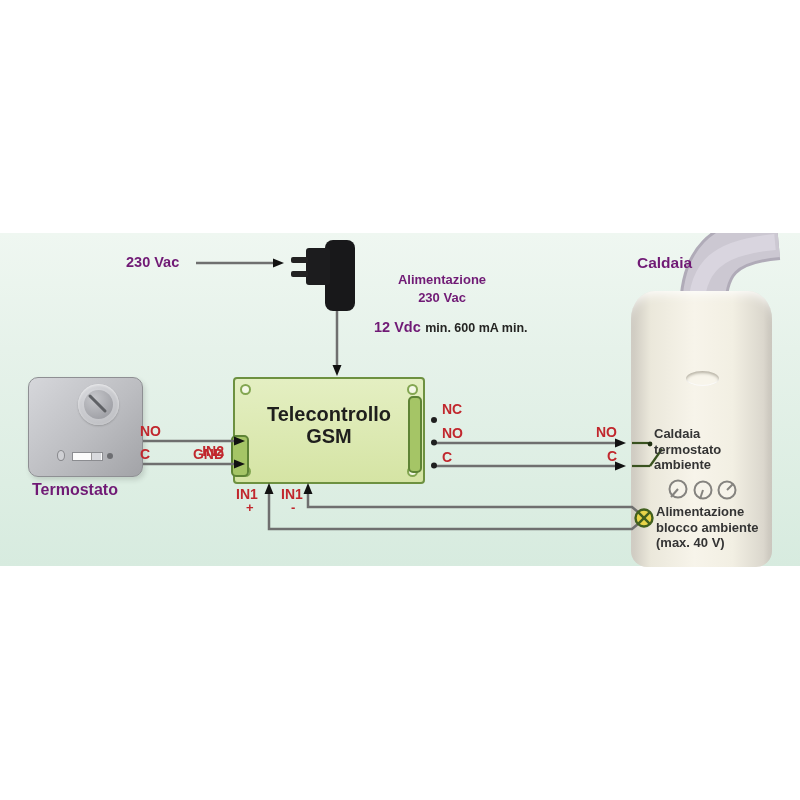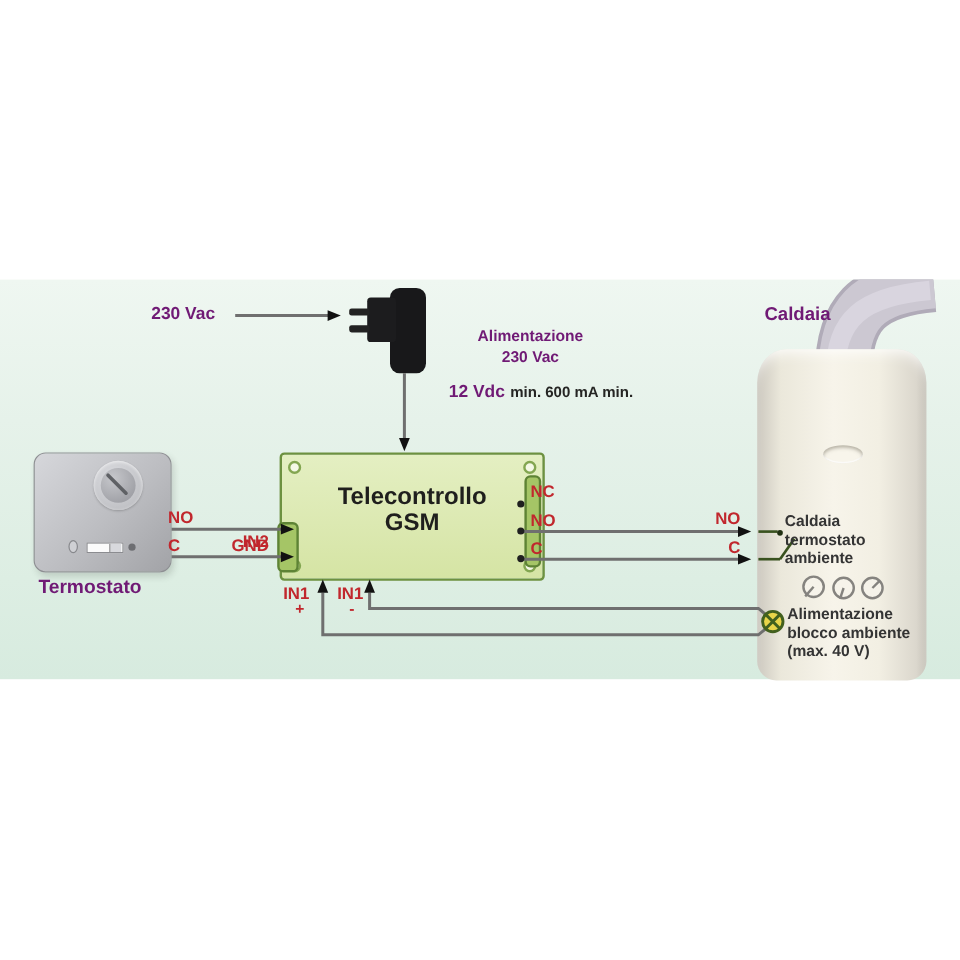--- a/index.html
+++ b/index.html
@@ -22,21 +22,21 @@
   
   .blk{color:#701a75;font-weight:bold;line-height:1.05;}
   .red{color:#c1272d;font-weight:bold;font-size:14px;line-height:1;}
   .t14{font-size:14.5px;}
   .t15{font-size:13px;}
   .center{text-align:center;}
   .note{font-size:13px;font-weight:bold;color:#343434;line-height:15.5px;}
   .note span{display:block;}
   
   #gsm-board{
-    left:233px;top:377px;width:221px;height:107px;box-sizing:border-box;
+    left:233px;top:377px;width:192px;height:107px;box-sizing:border-box;
     background:linear-gradient(180deg,#e4efc2 0%,#dce9b2 55%,#d5e4a4 100%);
     border:2px solid #6d9140;border-radius:4px;padding-left:20px;
   }
   .screw{position:absolute;width:11px;height:11px;border-radius:50%;
     background:#f4f8e6;border:2px solid #83a651;box-sizing:border-box;}
   .screw.tl{left:5px;top:5px;} .screw.tr{right:5px;top:5px;}
   .screw.bl{left:5px;bottom:5px;} .screw.br{right:5px;bottom:5px;}
   .strip{position:absolute;background:#a5c566;border:2px solid #5e8335;border-radius:5px;box-sizing:border-box;}
   #strip-right{right:1px;top:17px;width:14px;height:77px;}
   #strip-left{left:-4px;top:56px;width:18px;height:42px;}

